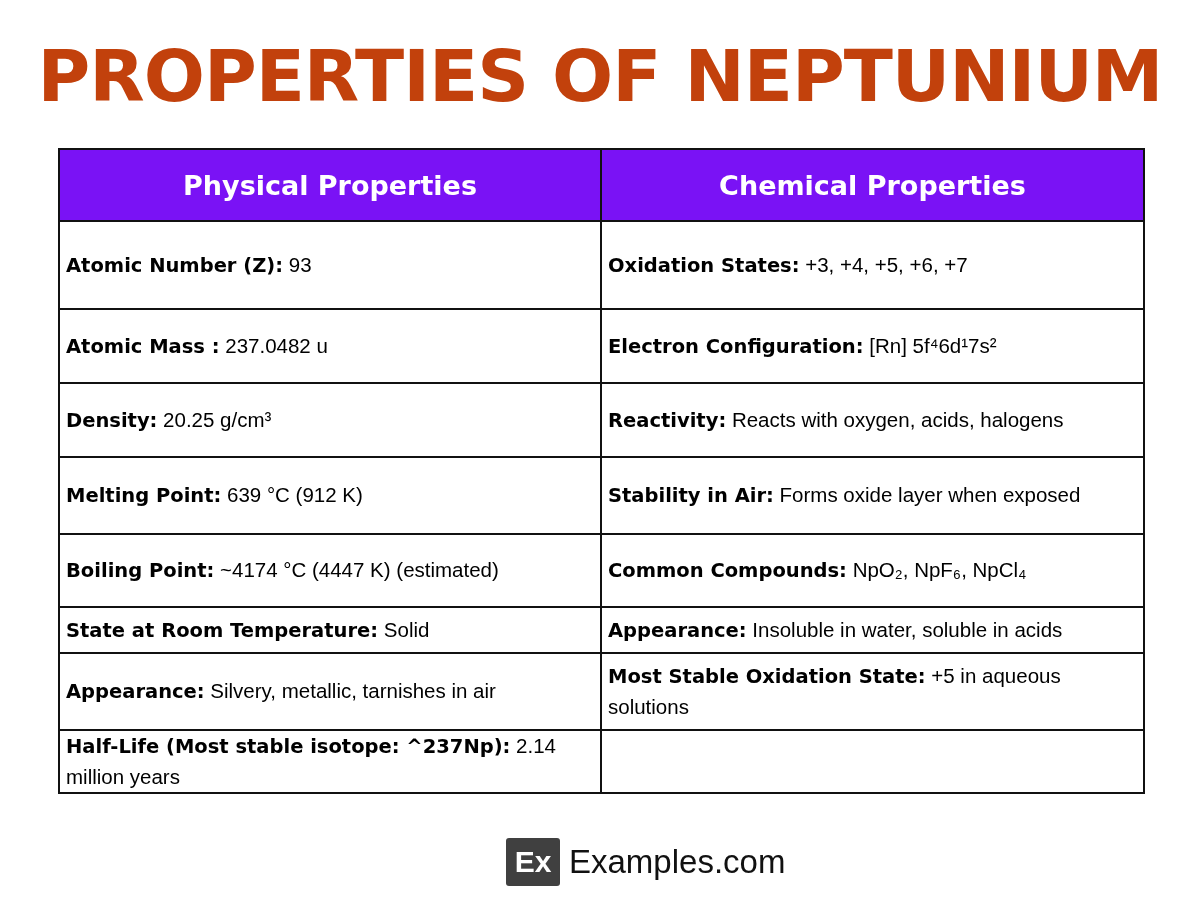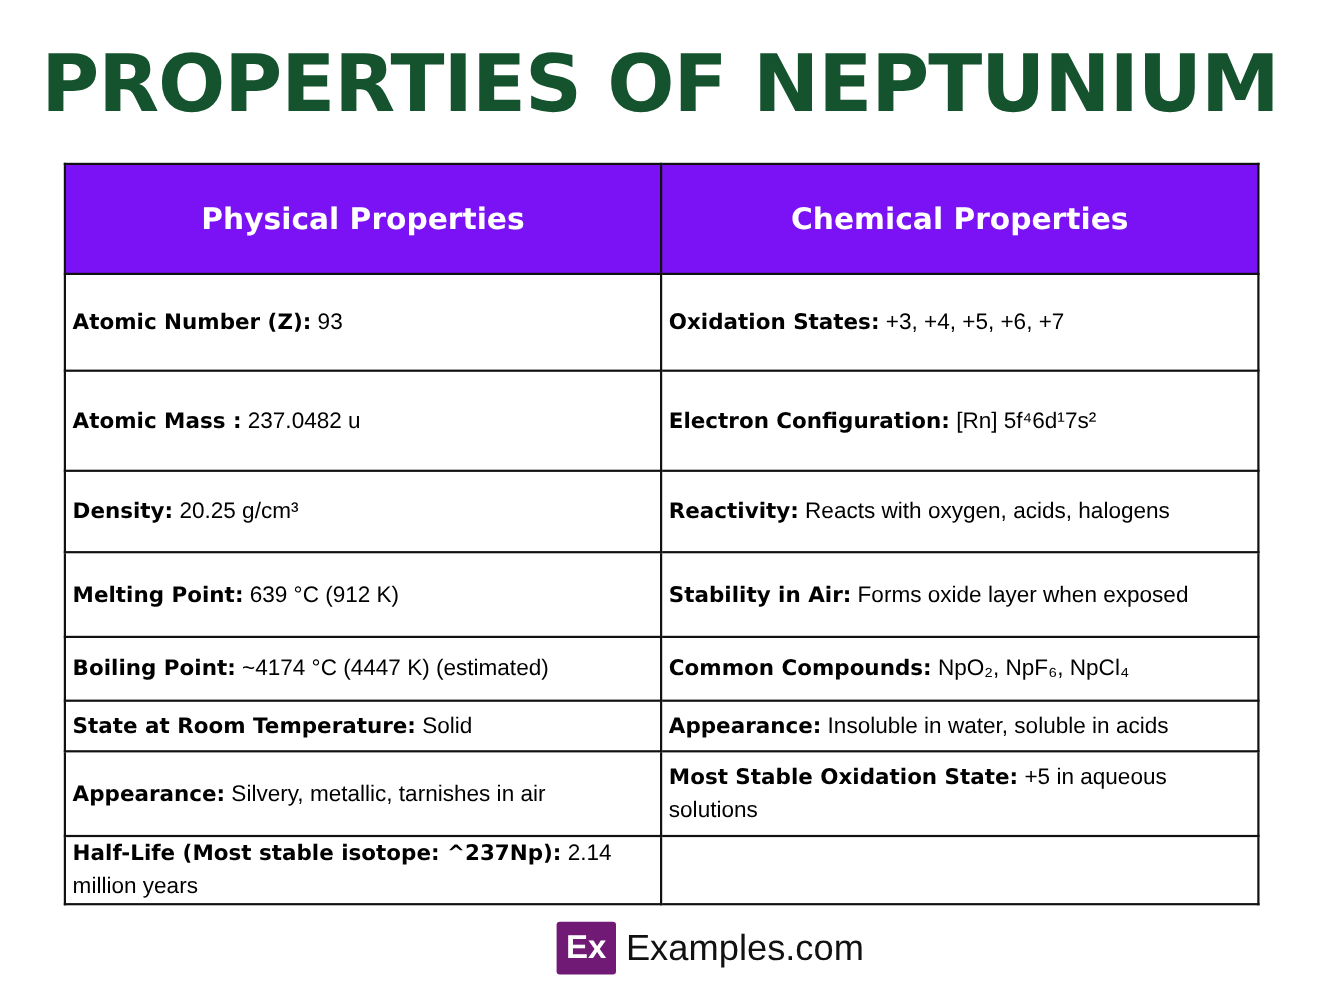--- a/index.html
+++ b/index.html
@@ -18,21 +18,21 @@
     .title {
       position: absolute;
       left: 0;
       top: 28px;
       width: 1200px;
       text-align: center;
       font-family: "DejaVu Sans", sans-serif;
       font-weight: bold;
       font-size: 72px;
       letter-spacing: -1px;
-      color: #14532d;
+      color: #c2410c;
       line-height: 96px;
     }
     table.props {
       position: absolute;
       left: 58px;
       top: 148px;
       width: 1085px;
       border-collapse: collapse;
       table-layout: fixed;
     }
@@ -41,42 +41,42 @@
       vertical-align: middle;
     }
     table.props th {
       background: #7a12f5;
       color: #fff;
       font-family: "DejaVu Sans", sans-serif;
       font-weight: bold;
       font-size: 27px;
       height: 70px;
       text-align: center;
-      padding: 14px;
+      padding: 0;
     }
     table.props td {
       font-size: 20.5px;
       line-height: 30px;
       padding: 0 6px;
       text-align: left;
     }
     td .k { font-weight: bold; font-family: "DejaVu Sans", sans-serif; font-size: 19.5px; }
     td .v { font-weight: normal; }
     .footer {
       position: absolute;
       left: 506px;
       top: 838px;
       height: 48px;
       display: flex;
       align-items: center;
     }
     .logo-box {
       width: 54px;
       height: 48px;
-      background: #701a75;
+      background: #404040;
       color: #fff;
       border-radius: 3px;
       display: flex;
       align-items: center;
       justify-content: center;
       font-family: "Liberation Sans", sans-serif;
       font-weight: bold;
       font-size: 30px;
     }
     .logo-text {
@@ -101,33 +101,33 @@
     <tr>
       <th>Physical Properties</th>
       <th>Chemical Properties</th>
     </tr>
   </thead>
   <tbody>
     <tr style="height:88px">
       <td><span class="k">Atomic Number (Z):</span><span class="v"> 93</span></td>
       <td><span class="k">Oxidation States:</span><span class="v"> +3, +4, +5, +6, +7</span></td>
     </tr>
-    <tr style="height:91px">
+    <tr style="height:74px">
       <td><span class="k">Atomic Mass :</span><span class="v"> 237.0482 u</span></td>
       <td><span class="k">Electron Configuration:</span><span class="v"> [Rn] 5f⁴6d¹7s²</span></td>
     </tr>
     <tr style="height:74px">
       <td><span class="k">Density:</span><span class="v"> 20.25 g/cm³</span></td>
       <td><span class="k">Reactivity:</span><span class="v"> Reacts with oxygen, acids, halogens</span></td>
     </tr>
     <tr style="height:77px">
       <td><span class="k">Melting Point:</span><span class="v"> 639 °C (912 K)</span></td>
       <td><span class="k">Stability in Air:</span><span class="v"> Forms oxide layer when exposed</span></td>
     </tr>
-    <tr style="height:58px">
+    <tr style="height:73px">
       <td><span class="k">Boiling Point:</span><span class="v"> ~4174 °C (4447 K) (estimated)</span></td>
       <td><span class="k">Common Compounds:</span><span class="v"> NpO₂, NpF₆, NpCl₄</span></td>
     </tr>
     <tr style="height:46px">
       <td><span class="k">State at Room Temperature:</span><span class="v"> Solid</span></td>
       <td><span class="k">Appearance:</span><span class="v"> Insoluble in water, soluble in acids</span></td>
     </tr>
     <tr style="height:77px">
       <td><span class="k">Appearance:</span><span class="v"> Silvery, metallic, tarnishes in air</span></td>
       <td><span class="k">Most Stable Oxidation State:</span><span class="v">  +5 in aqueous solutions</span></td>

